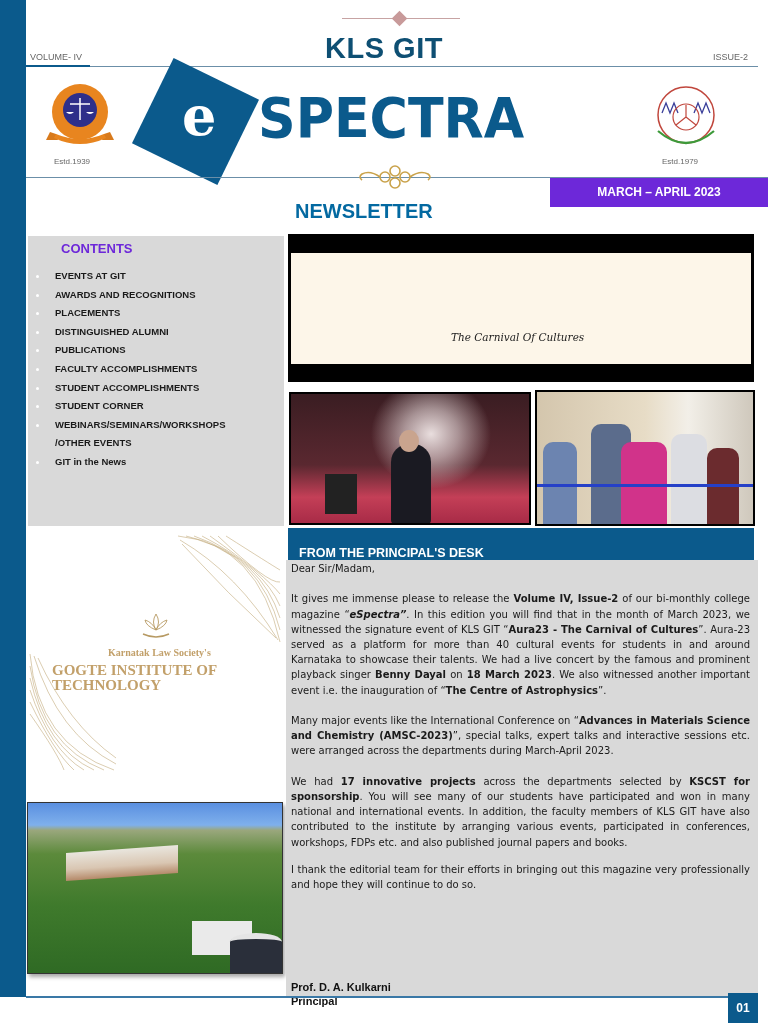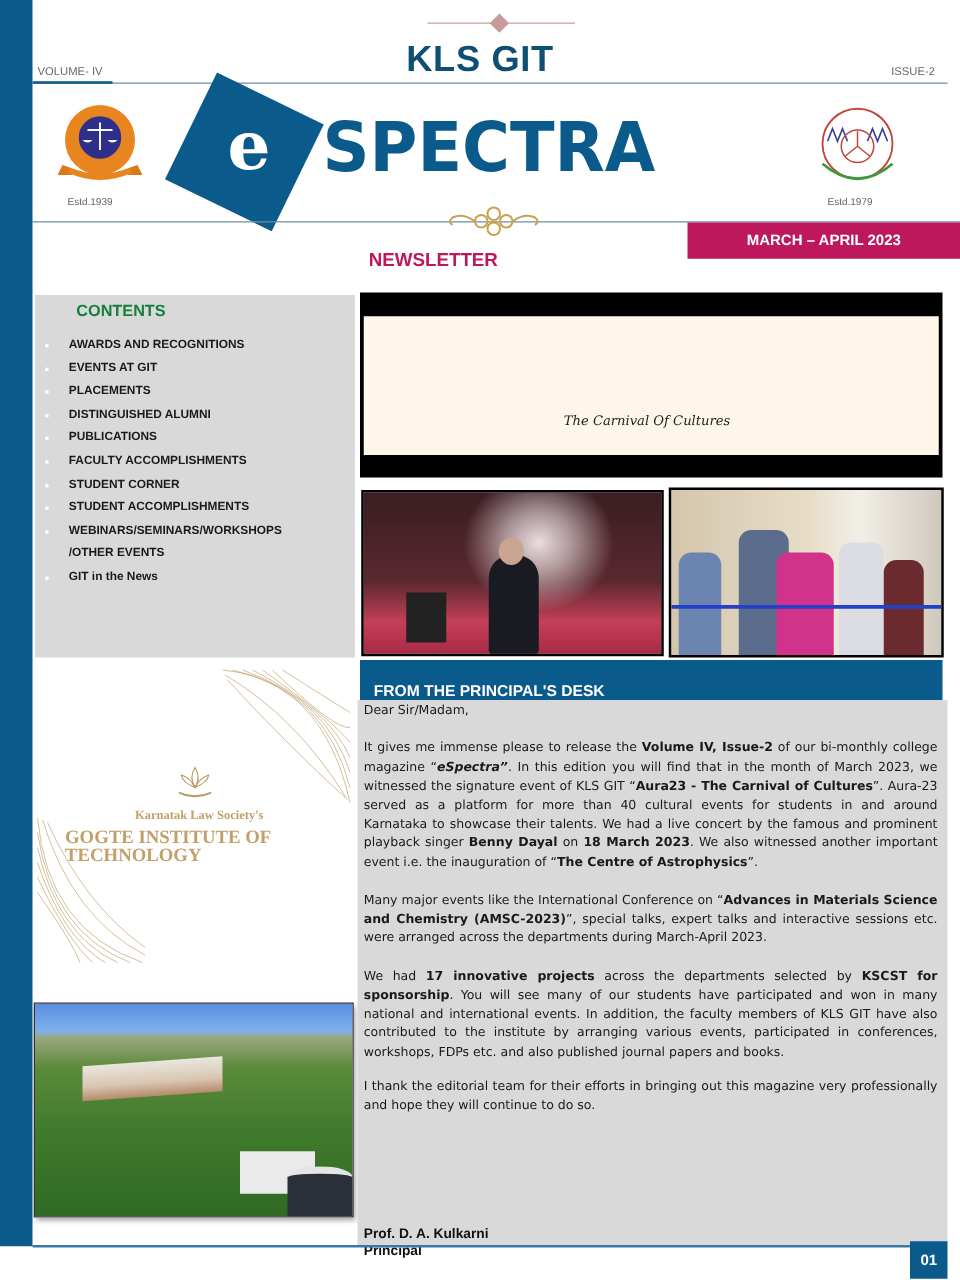--- a/index.html
+++ b/index.html
@@ -25,26 +25,26 @@
   .estd { position: absolute; font-size: 8px; color: #666; }
   .estd-left { left: 54px; top: 157px; }
   .estd-right { left: 662px; top: 157px; }
 
   .brand-diamond { position: absolute; left: 148px; top: 74px; width: 95px; height: 95px; background: #0b5a8c; transform: rotate(26deg); }
   .brand-e { position: absolute; left: 182px; top: 84px; font-family: "DejaVu Serif", serif; font-weight: bold; font-size: 54px; color: #ffffff; }
   .brand-spectra { position: absolute; left: 258px; top: 86px; font-family: "DejaVu Sans", sans-serif; font-weight: bold; font-size: 55px; color: #0b5a8c; letter-spacing: 0px; transform: scaleX(0.95); transform-origin: left; }
 
   .rule-mid { position: absolute; left: 26px; right: 0; top: 177px; height: 1px; background: #6b8fa8; }
   .ornament-mid { position: absolute; left: 356px; top: 162px; width: 78px; height: 30px; }
-  .newsletter { position: absolute; left: 295px; top: 200px; font-size: 15px; font-weight: bold; color: #be185d; text-align: center; }
-  .date-banner { position: absolute; left: 550px; top: 178px; width: 218px; height: 29px; background: #be185d; color: #fff; font-size: 12px; font-weight: bold; text-align: center; line-height: 29px; }
+  .newsletter { position: absolute; left: 295px; top: 200px; font-size: 20px; font-weight: bold; color: #0369a1; text-align: center; }
+  .date-banner { position: absolute; left: 550px; top: 178px; width: 218px; height: 29px; background: #6d28d9; color: #fff; font-size: 12px; font-weight: bold; text-align: center; line-height: 29px; }
 
   
   .contents { position: absolute; left: 28px; top: 236px; width: 256px; height: 290px; background: #d9d9d9; }
-  .contents-title { position: absolute; left: 33px; top: 5px; font-size: 13px; font-weight: bold; color: #15803d; }
+  .contents-title { position: absolute; left: 33px; top: 5px; font-size: 13px; font-weight: bold; color: #6d28d9; }
   .contents-list { position: absolute; left: 0; top: 31px; list-style: none; }
   .contents-list li { position: relative; height: 18.6px; font-size: 9.5px; font-weight: bold; color: #1a1a1a; padding-left: 27px; line-height: 18px; white-space: nowrap; }
   .contents-list li .bullet { position: absolute; left: 8px; top: 8px; width: 3px; height: 3px; background: #fff; border-radius: 50%; }
 
   
   .aura { position: absolute; left: 288px; top: 234px; width: 466px; height: 148px; background: #000; }
   .aura-inner { position: absolute; left: 3px; top: 19px; width: 460px; height: 111px; background: #fdf6e9; }
   .aura-word { position: absolute; left: 80px; top: 20px; font-family: "DejaVu Serif", serif; font-weight: bold; font-size: 52px; letter-spacing: 1px; }
   .aura-word .a1 { color: #2b2a8c; }
   .aura-word .u { color: #d23f6b; }
@@ -147,28 +147,28 @@
     <path d="M24 15 Q14 8 6 12 Q2 15 6 18"></path>
     <path d="M54 15 Q64 8 72 12 Q76 15 72 18"></path>
   </g>
 </svg>
 <div class="newsletter">NEWSLETTER</div>
 <div class="date-banner">MARCH – APRIL 2023</div>
 
 <div class="contents">
   <div class="contents-title">CONTENTS</div>
   <ul class="contents-list">
+    <li><span class="bullet"></span><span>EVENTS AT GIT</span></li>
     <li><span class="bullet"></span><span>AWARDS AND RECOGNITIONS</span></li>
-    <li><span class="bullet"></span><span>EVENTS AT GIT</span></li>
     <li><span class="bullet"></span><span>PLACEMENTS</span></li>
     <li><span class="bullet"></span><span>DISTINGUISHED ALUMNI</span></li>
     <li><span class="bullet"></span><span>PUBLICATIONS</span></li>
     <li><span class="bullet"></span><span>FACULTY ACCOMPLISHMENTS</span></li>
+    <li><span class="bullet"></span><span>STUDENT ACCOMPLISHMENTS</span></li>
     <li><span class="bullet"></span><span>STUDENT CORNER</span></li>
-    <li><span class="bullet"></span><span>STUDENT ACCOMPLISHMENTS</span></li>
     <li><span class="bullet"></span><span>WEBINARS/SEMINARS/WORKSHOPS</span></li>
     <li><span>/OTHER EVENTS</span></li>
     <li><span class="bullet"></span><span>GIT in the News</span></li>
   </ul>
 </div>
 
 <div class="aura">
   <div class="aura-inner">
     <div class="aura-tag">The Carnival Of Cultures</div>
   </div>

